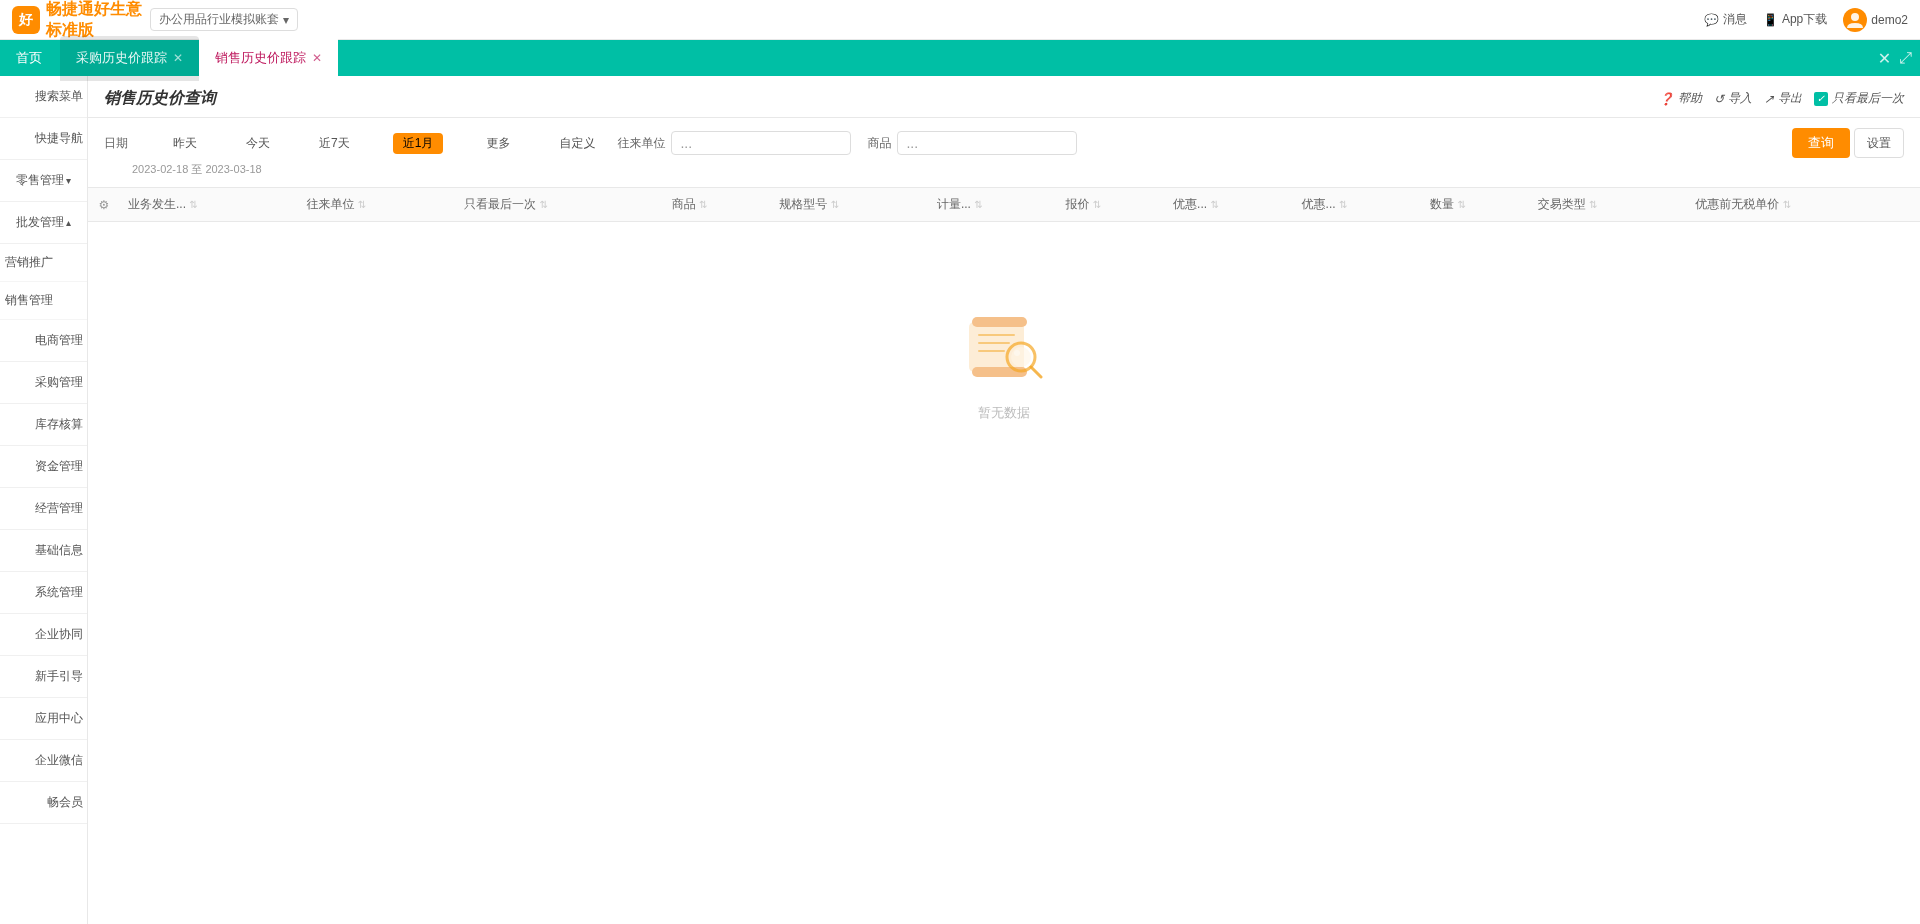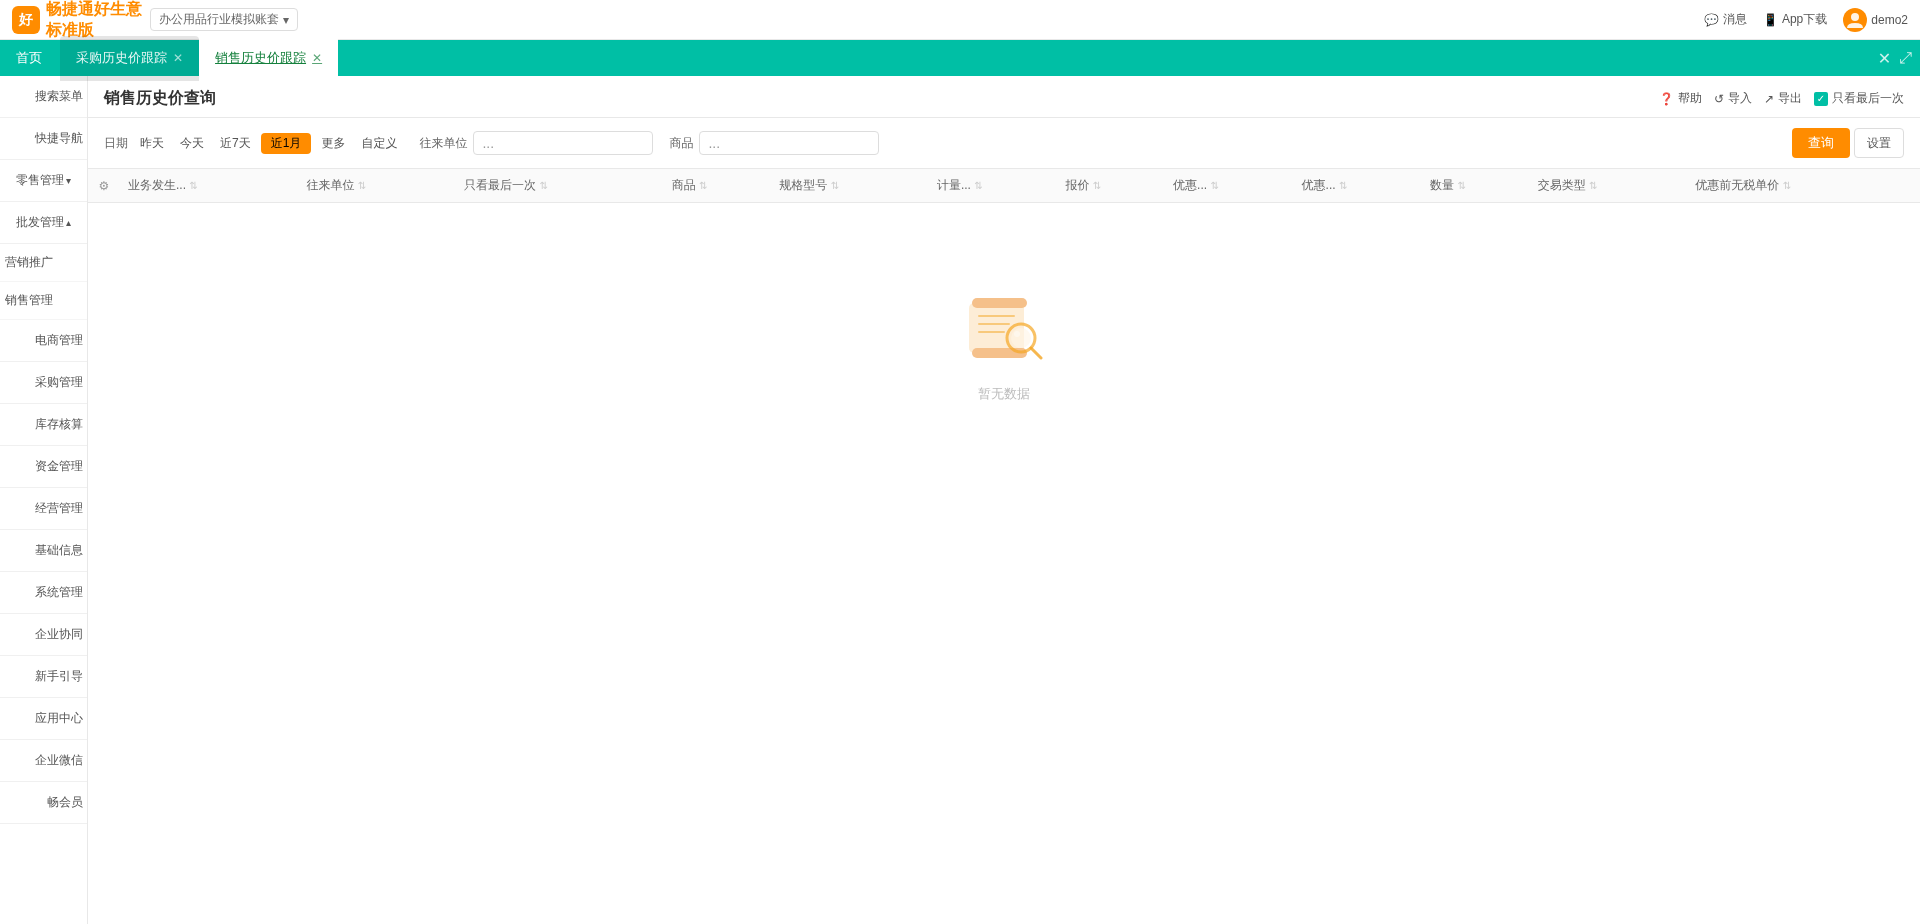--- a/index.html
+++ b/index.html
@@ -13,53 +13,53 @@
     .logo-text { font-size: 16px; color: #ff8c00; line-height: 1.3; font-weight: bold; }
     .workspace-selector { display: flex; align-items: center; gap: 4px; color: #666; font-size: 12px; cursor: pointer; border: 1px solid #ddd; border-radius: 4px; padding: 2px 8px; }
     .top-bar-right { display: flex; align-items: center; gap: 16px; }
     .top-bar-right-item { display: flex; align-items: center; gap: 4px; color: #555; font-size: 12px; cursor: pointer; }
     .avatar { width: 24px; height: 24px; border-radius: 50%; background: #ff8c00; color: white; display: flex; align-items: center; justify-content: center; font-size: 11px; }
 
     
     .tab-bar { height: 36px; background: #00bfa5; display: flex; align-items: center; padding: 0 0; }
     .tab { height: 45px; display: flex; align-items: center; padding: 0 16px; cursor: pointer; font-size: 13px; color: rgba(255,255,255,0.85); gap: 6px; position: relative; }
     .tab.home { background: transparent; color: white; }
-    .tab.active { background: white; color: #15803d; border-radius: 4px 4px 0 0; text-decoration: underline; }
+    .tab.active { background: white; color: #be185d; border-radius: 4px 4px 0 0; }
     .tab.inactive { background: rgba(0,0,0,0.1); color: rgba(255,255,255,0.9); margin-left: 2px; border-radius: 4px 4px 0 0; }
     .tab-close { font-size: 12px; color: inherit; opacity: 0.7; cursor: pointer; }
     .tab-bar-actions { margin-left: auto; display: flex; align-items: center; gap: 8px; padding-right: 8px; }
     .tab-action-btn { color: white; background: none; border: none; cursor: pointer; font-size: 16px; opacity: 0.8; }
 
     
     .main-layout { display: flex; flex: 1; overflow: hidden; }
 
     
     .sidebar { width: 88px; background: white; border-right: 1px solid #e8e8e8; display: flex; flex-direction: column; overflow-y: auto; }
     .sidebar-item { padding: 12px 4px; text-align: right; cursor: pointer; font-size: 12px; color: #555; border-bottom: 1px solid #f0f0f0; }
     .sidebar-item.has-arrow { display: flex; align-items: center; justify-content: center; gap: 2px; }
     .sidebar-sub-item { padding: 10px 5px; font-size: 12px; color: #555; cursor: pointer; border-bottom: 1px solid #f5f5f5; }
 
     
     .content-area { flex: 1; display: flex; flex-direction: column; overflow: hidden; background: #f5f5f5; }
 
     
-    .page-header { background: white; padding: 12px 16px 8px; display: flex; align-items: center; justify-content: space-between; border-bottom: 1px solid #e8e8e8; }
+    .page-header { background: white; padding: 12px 16px 8px; display: flex; align-items: center; justify-content: space-between; border-bottom: 1px solid #e8e8e8; font-style: italic; }
     .page-title { font-size: 16px; font-weight: bold; color: #333; }
     .page-actions { display: flex; align-items: center; gap: 12px; }
     .page-action-btn { display: flex; align-items: center; gap: 4px; color: #555; font-size: 12px; cursor: pointer; }
     .checkbox-label { display: flex; align-items: center; gap: 4px; font-size: 12px; color: #555; }
     .checkbox-green { width: 14px; height: 14px; background: #00bfa5; border-radius: 2px; display: flex; align-items: center; justify-content: center; color: white; font-size: 10px; }
 
     
     .filter-area { background: white; padding: 10px 16px; border-bottom: 1px solid #e8e8e8; }
     .filter-row { display: flex; align-items: center; gap: 16px; flex-wrap: wrap; }
     .filter-item { display: flex; align-items: center; gap: 6px; font-size: 12px; }
     .filter-label { color: #666; white-space: nowrap; }
     .date-shortcuts { display: flex; gap: 4px; align-items: center; }
-    .date-btn { padding: 2px 6px; border: none; background: none; cursor: pointer; color: #555; font-size: 12px; border-radius: 3px; }
+    .date-btn { padding: 2px 6px; border: none; background: none; cursor: pointer; color: #555; font-size: 12px; border-radius: 3px; margin-left: 33px; }
     .date-btn.active { background: #ff8c00; color: #000000; border-radius: 4px; padding: 2px 10px; }
     .date-range-text { color: #999; font-size: 11px; margin-top: 2px; }
     .filter-input { border: 1px solid #ddd; border-radius: 4px; padding: 3px 8px; font-size: 12px; color: #666; min-width: 180px; cursor: pointer; display: flex; align-items: center; justify-content: space-between; }
     .filter-dots { color: #999; font-size: 14px; }
     .query-btn { background: #ff8c00; color: white; border: none; border-radius: 4px; padding: 6px 16px; font-size: 13px; cursor: pointer; }
     .setting-btn { background: white; color: #555; border: 1px solid #ddd; border-radius: 4px; padding: 5px 12px; font-size: 12px; cursor: pointer; }
 
     
     .table-container { flex: 1; background: white; margin: 0; overflow: auto; }
     table { width: 100%; border-collapse: collapse; }
@@ -245,20 +245,21 @@
             <span class="filter-dots">...</span>
           </div>
         </div>
 
         <div style="display:flex;gap:4px;margin-left:auto;">
           <button class="query-btn">查询</button>
           <button class="setting-btn">设置</button>
         </div>
       </div>
 
+      <div class="date-range-text" style="margin-top:4px; margin-left:28px;">2023-02-18 至 2023-03-18</div>
     </div>
 
     <div class="table-container">
       <table>
         <thead>
           <tr>
             <th class="gear-col">
               <span>⚙</span>
             </th>
             <th>

